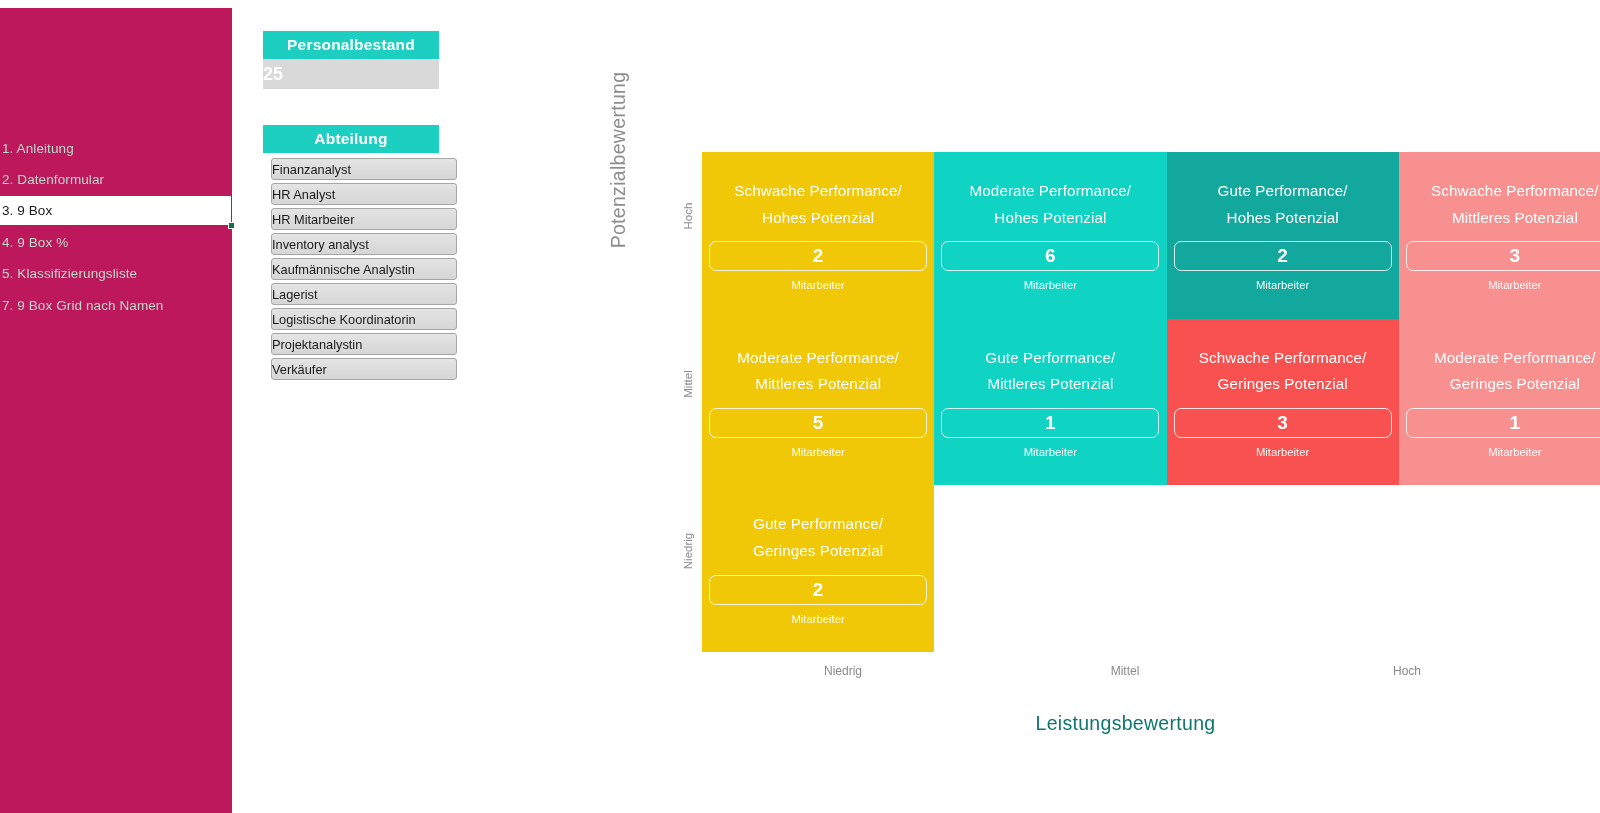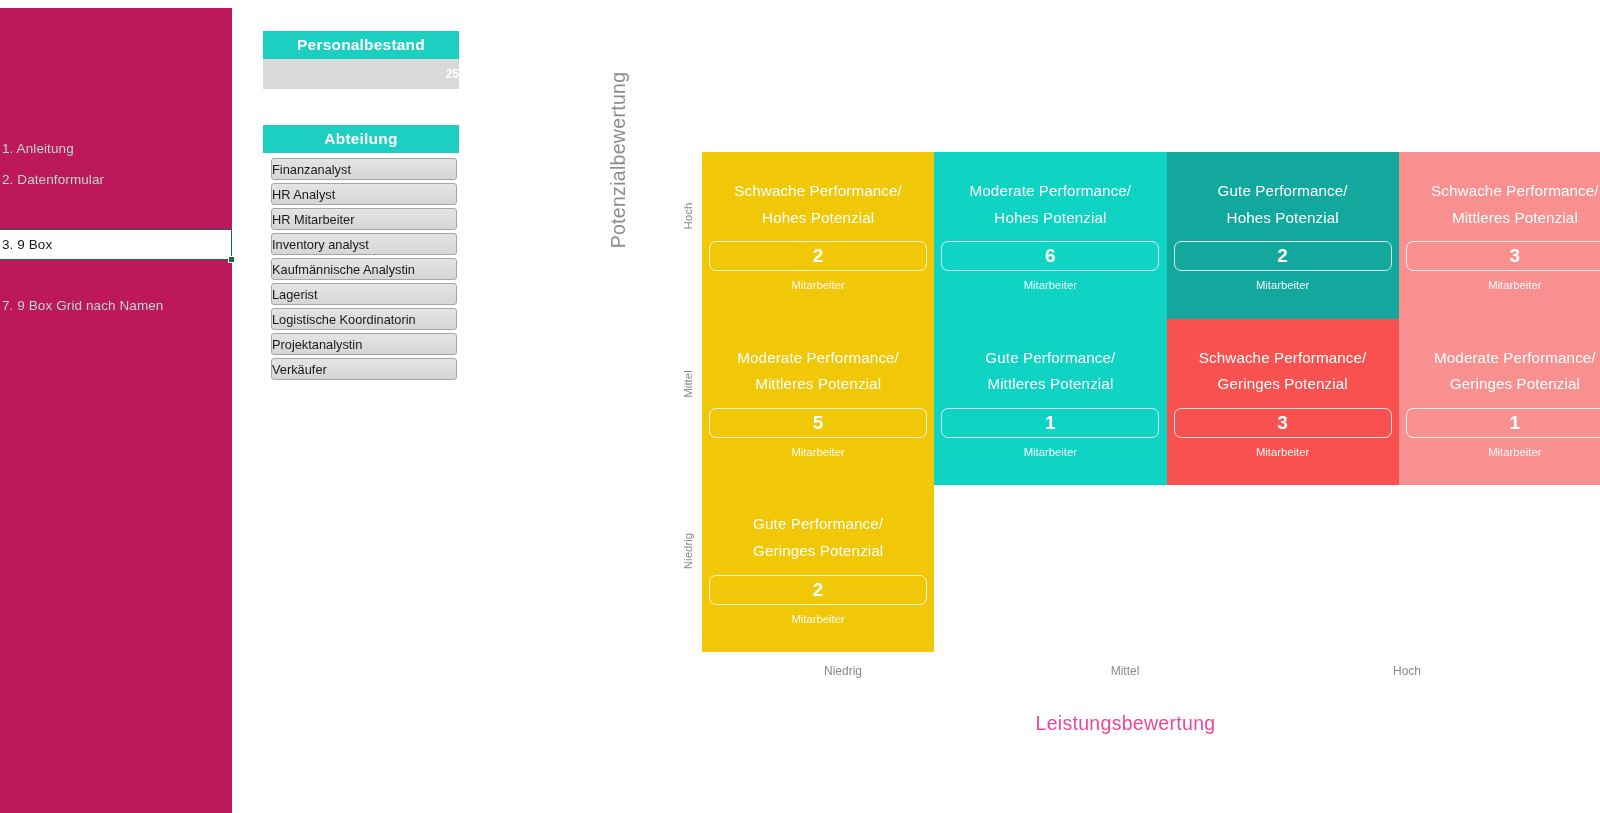--- a/index.html
+++ b/index.html
@@ -43,55 +43,54 @@
     letter-spacing: 0.1px;
   }
 
   .nav-item.selected {
     background: #ffffff;
     border: 1.5px solid #1d6b44;
     color: #1a1a1a;
     width: 233px;
     left: -1px;
     z-index: 3;
-    margin-top: 34px;
   }
 
   .fill-handle {
     position: absolute;
     right: -3.5px;
     bottom: -3.5px;
     width: 7px;
     height: 7px;
     background: #1d6b44;
     border: 1px solid #ffffff;
   }
 
   
   .slicer-col { position: absolute; left: 263px; top: 0; width: 200px; }
 
-  .slicer-box { position: absolute; width: 196px; border-radius: 17px; }
+  .slicer-box { position: absolute; width: 176px; border-radius: 17px; }
 
   .slicer-header {
     background: #1ccfc0;
     color: #ffffff;
     font-weight: bold;
     font-size: 15.5px;
     text-align: center;
     height: 28px;
     line-height: 28px;
     letter-spacing: 0.2px;
   }
 
   .slicer-value {
     background: #d9d9d9;
     color: #ffffff;
     font-weight: bold;
-    font-size: 12px;
-    text-align: right;
+    font-size: 18px;
+    text-align: left;
     height: 30px;
     line-height: 30px;
   }
 
   .slicer-list { margin-top: 5px; }
 
   .slicer-btn {
     display: block;
     width: 186px;
     margin: 0 0 3px 8px;
@@ -196,39 +195,45 @@
     color: #8a8a8a;
   }
 
   .xlabel {
     position: absolute;
     left: 702px;
     top: 712px;
     width: 847px;
     text-align: center;
     font-size: 19.5px;
-    color: #ec4899;
+    color: #0f766e;
     letter-spacing: 0.3px;
   }
 </style>
 </head>
 <body>
 
 <div id="app">
 
   <div class="nav-panel">
     <div class="nav-item" style="top:125px">
         <span>1. Anleitung</span>
       </div>
     <div class="nav-item" style="top:156px">
         <span>2. Datenformular</span>
       </div>
     <div class="nav-item selected" style="top:187px">
         <span>3. 9 Box</span>
         <span class="fill-handle"></span>
+      </div>
+    <div class="nav-item" style="top:219px">
+        <span>4. 9 Box %</span>
+      </div>
+    <div class="nav-item" style="top:250px">
+        <span>5. Klassifizierungsliste</span>
       </div>
     <div class="nav-item" style="top:282px">
         <span>7. 9 Box Grid nach Namen</span>
       </div>
   </div>
 
   <div class="slicer-col">
 
     <div class="slicer-box" style="top:31px">
       <div class="slicer-header">Personalbestand</div>

